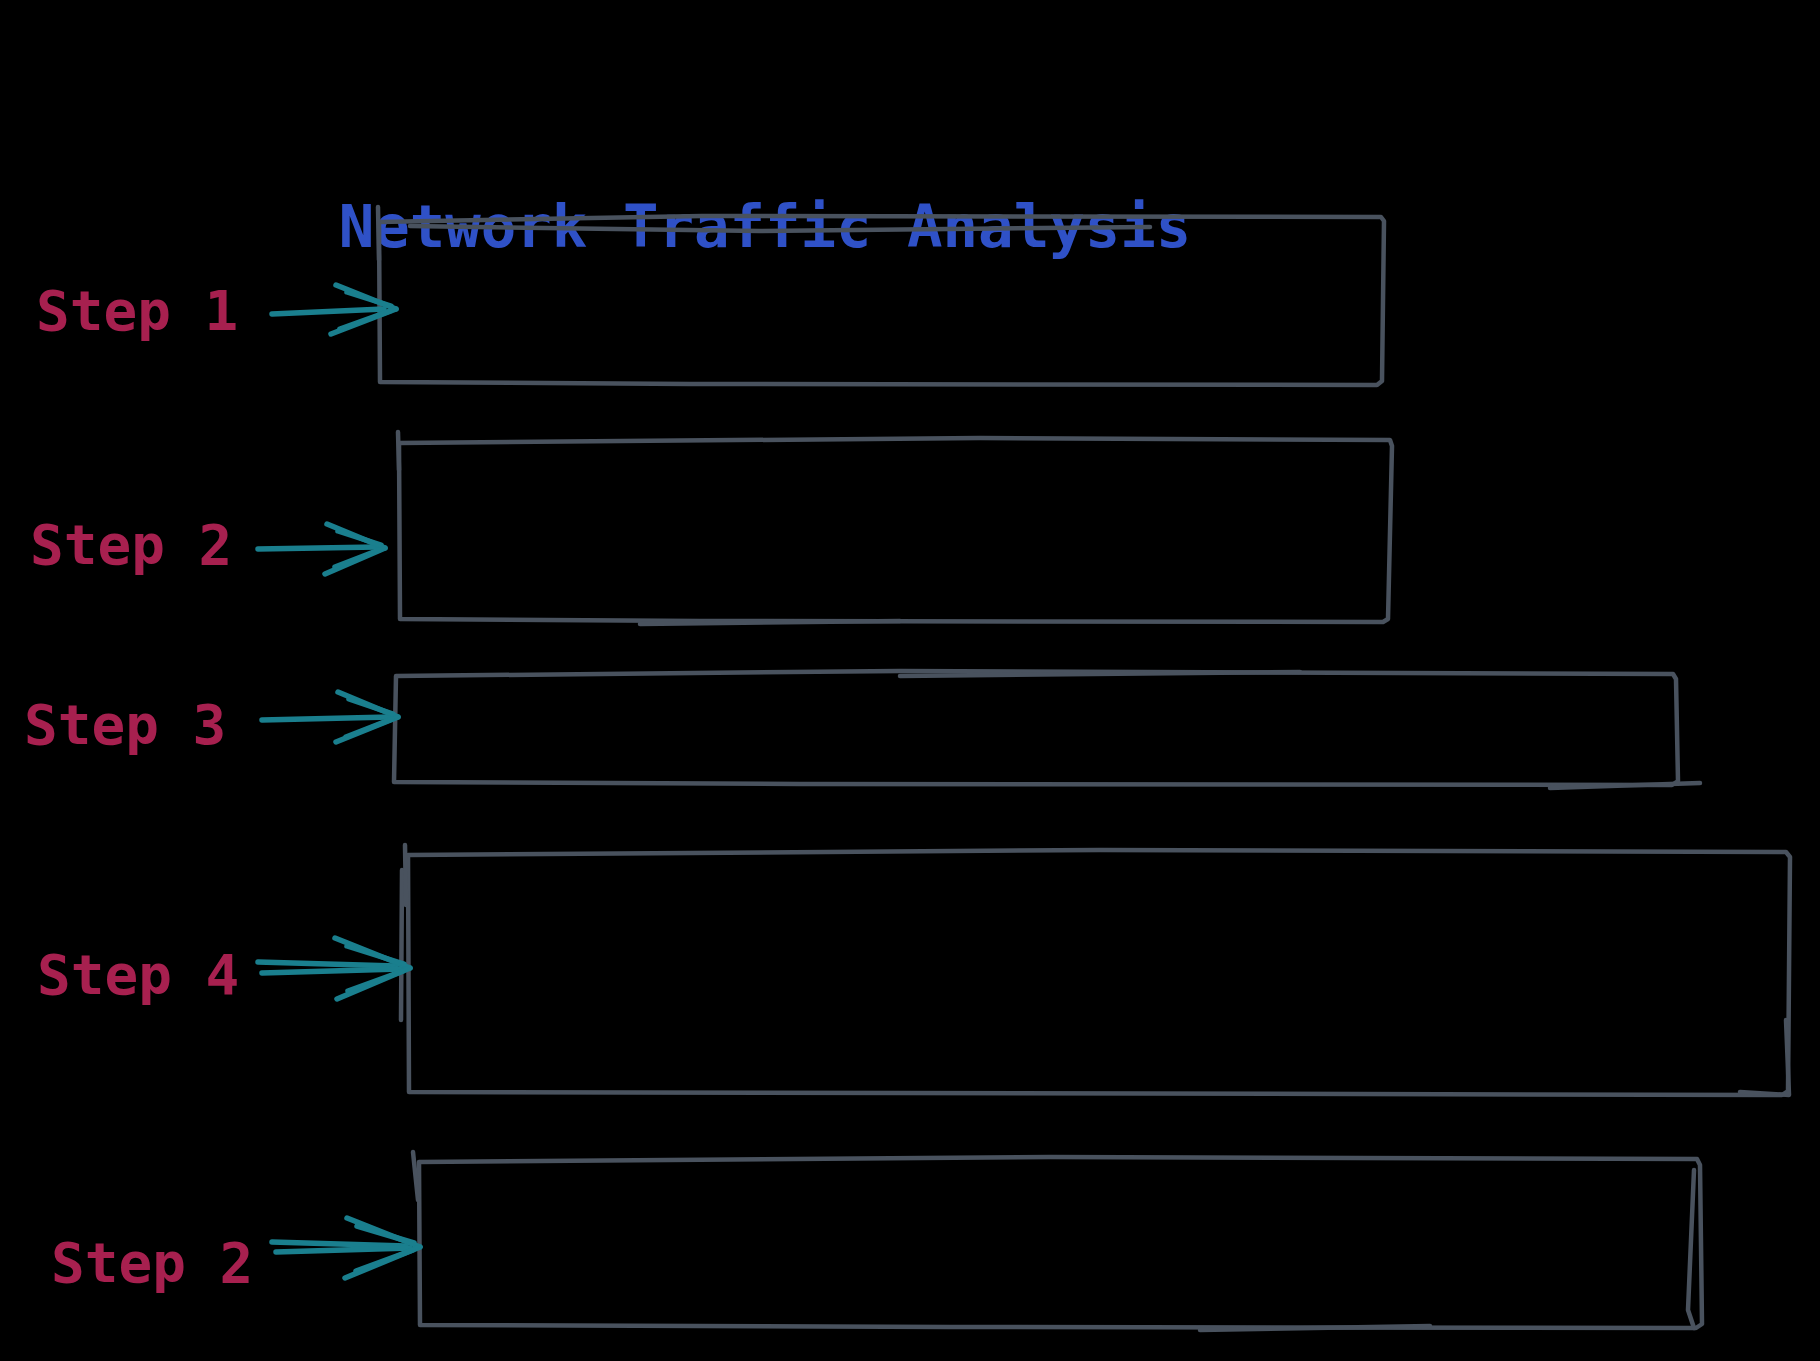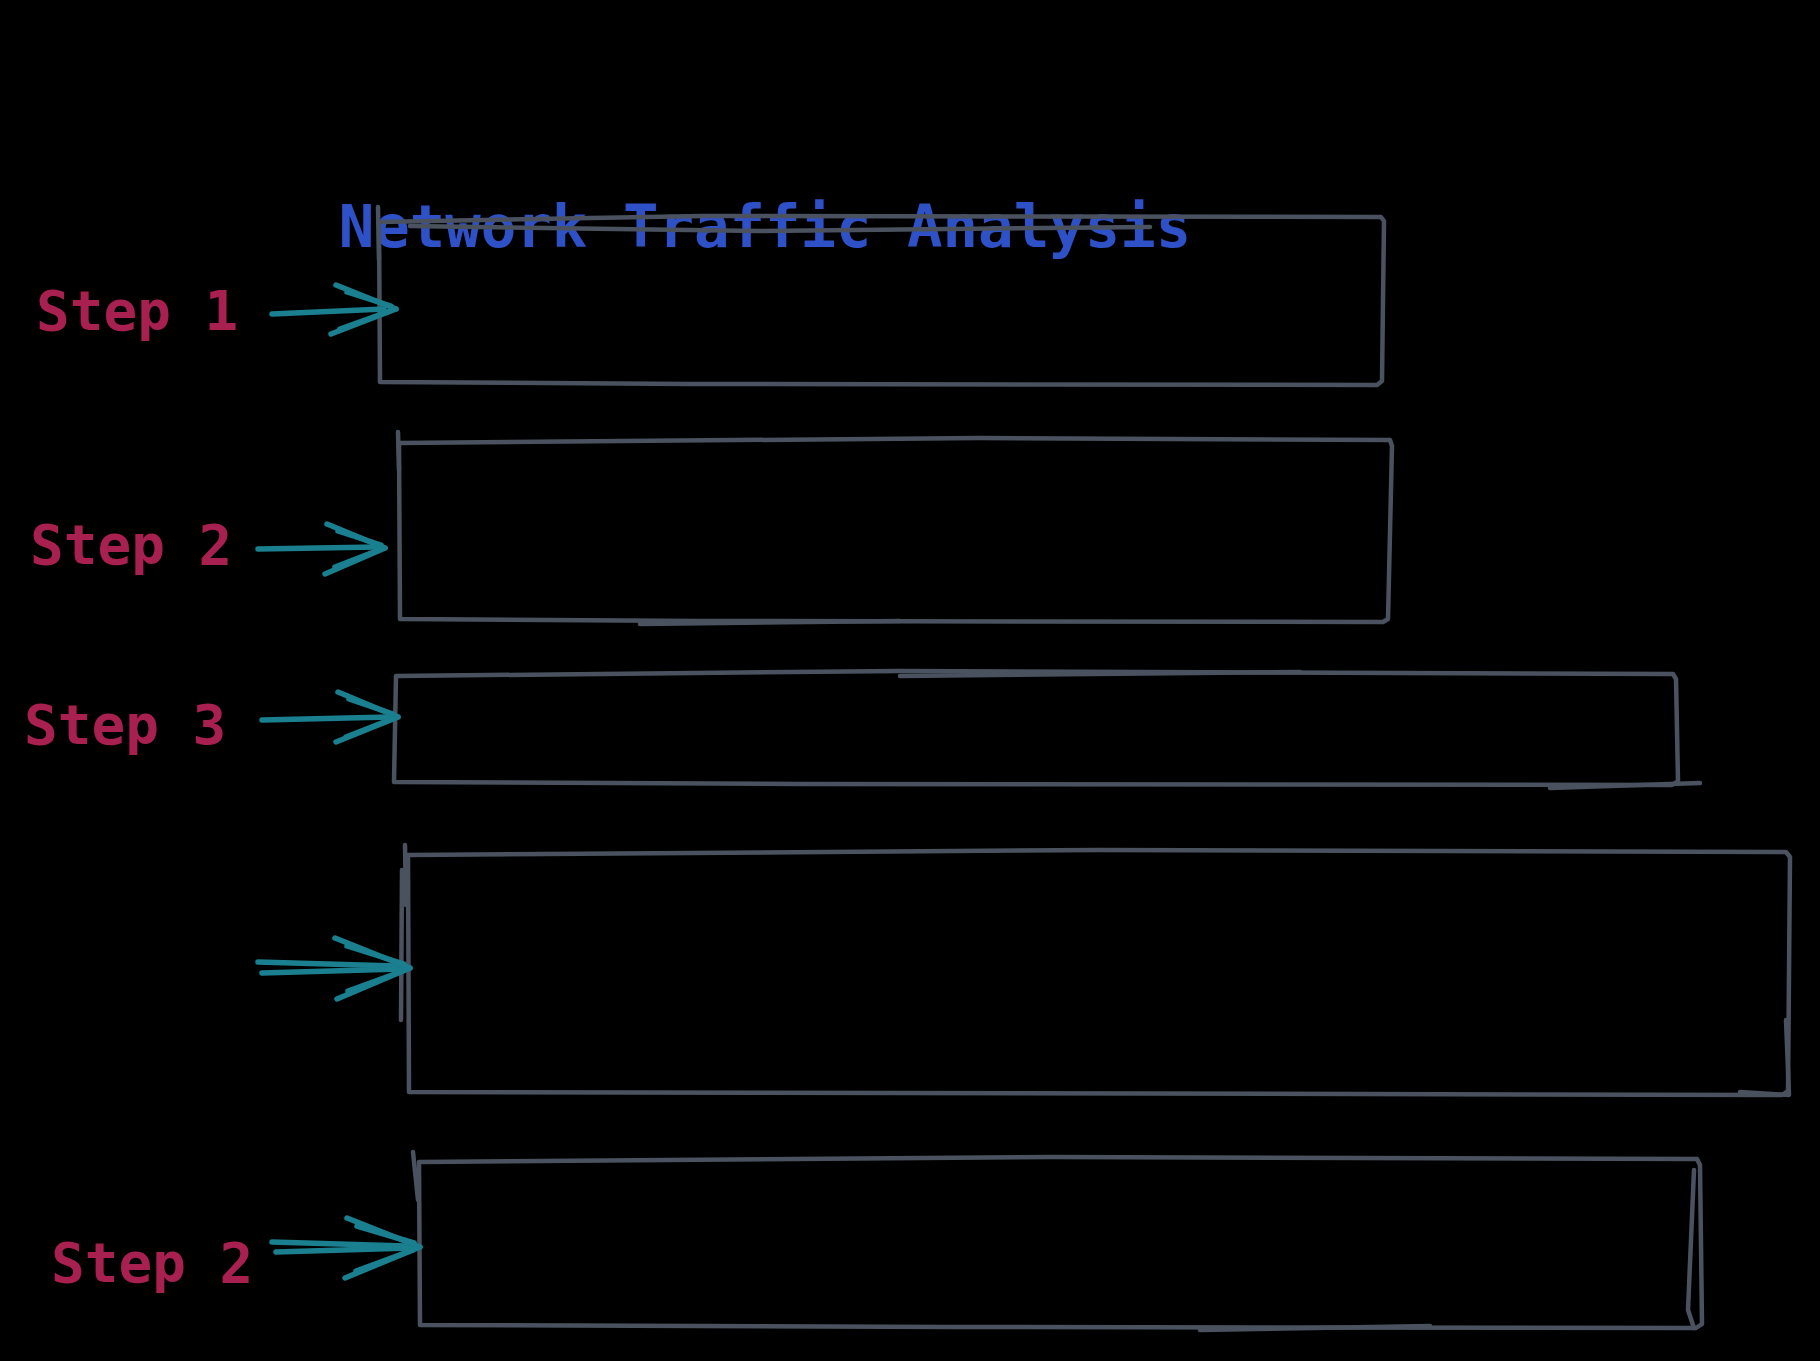--- a/index.html
+++ b/index.html
@@ -57,20 +57,21 @@
 
 <div class="canvas">
 
   <div class="title">
     <div>Network Traffic Analysis</div>
   </div>
 
   <div class="step-label s1">Step 1</div>
   <div class="step-label s2">Step 2</div>
   <div class="step-label s3">Step 3</div>
+  <div class="step-label s4">Step 4</div>
   <div class="step-label s5">Step 2</div>
 
   <svg class="art" width="1820" height="1361" viewBox="0 0 1820 1361">
 
     <g>
       <path class="box" d="M 379 222 L 702 216 L 1381 217 L 1384 221 L 1382 381 L 1377 385 L 690 384 L 380 382 Z"></path>
       <path class="box" d="M 410 226 L 760 231 L 1150 227"></path>
       <path class="box" d="M 378 207 L 379 260"></path>
     </g>
 

